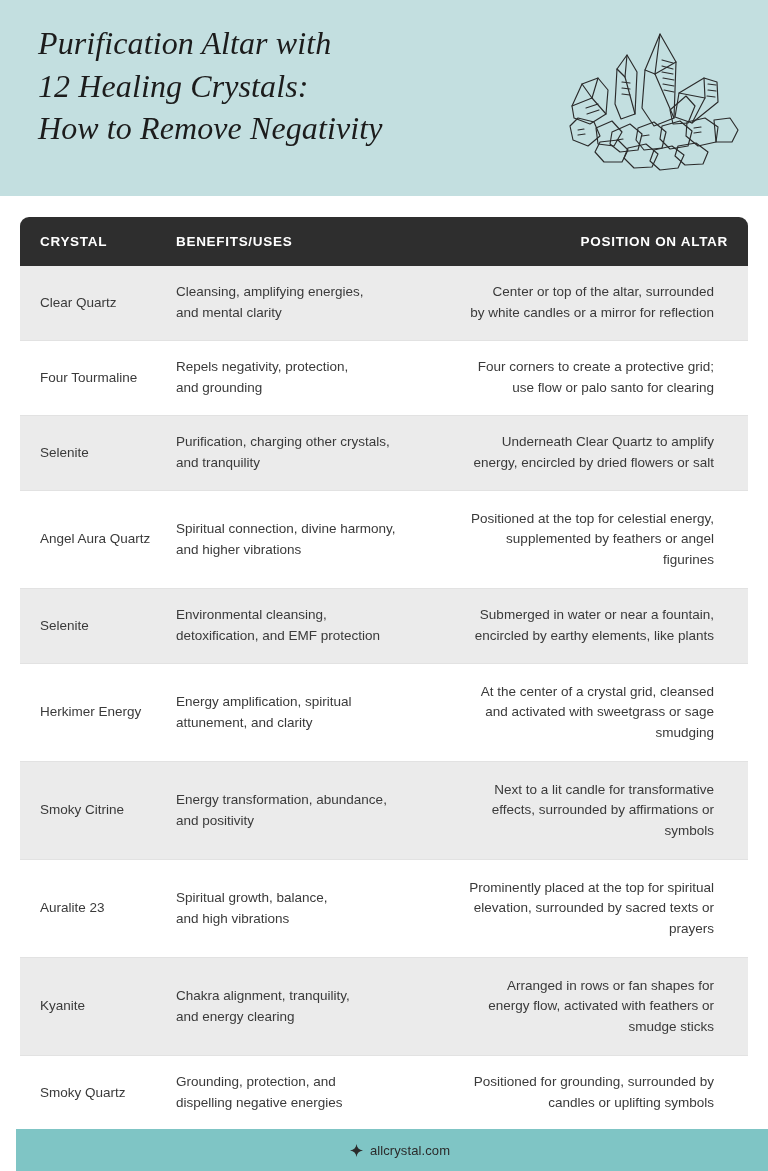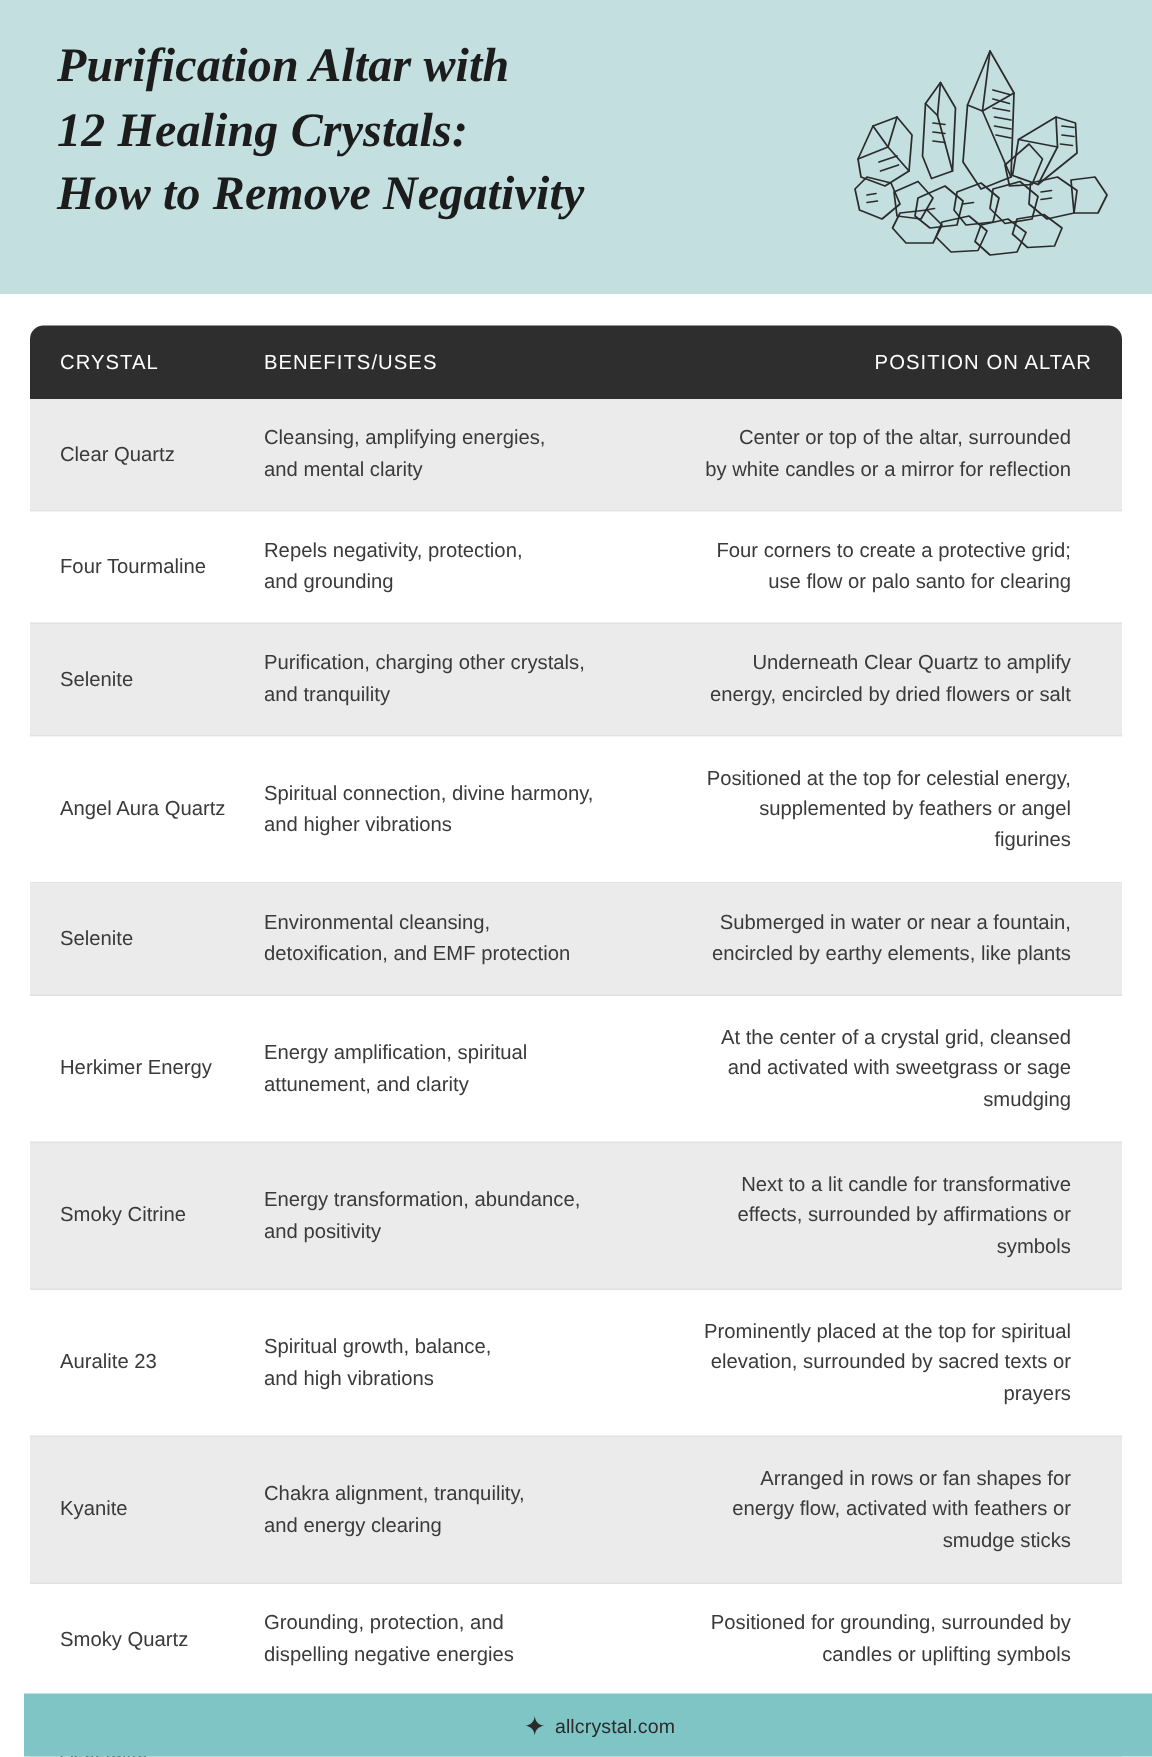--- a/index.html
+++ b/index.html
@@ -22,21 +22,21 @@
     background: #c3dfe0;
     box-sizing: border-box;
   }
   .hero-title {
     position: absolute;
     left: 38px;
     top: 22px;
     width: 470px;
     font-family: "Liberation Serif", "DejaVu Serif", serif;
     font-style: italic;
-    font-weight: bold;
+    font-weight: normal;
     font-size: 32px;
     line-height: 1.33;
     color: #1c1c1c;
     letter-spacing: 0.1px;
     white-space: pre-line;
   }
   .hero-art {
     position: absolute;
     right: 26px;
     top: 22px;
@@ -61,21 +61,21 @@
     background: #2e2e2e;
     border-radius: 9px 9px 0 0;
     height: 49px;
     display: flex;
     align-items: center;
     box-sizing: border-box;
   }
   .th {
     color: #ffffff;
     font-size: 13.5px;
-    font-weight: normal;
+    font-weight: bold;
     letter-spacing: 0.7px;
   }
   .col1 { width: 156px; padding-left: 20px; box-sizing: border-box; }
   .col2 { width: 268px; box-sizing: border-box; }
   .col3 { width: 284px; box-sizing: border-box; text-align: right; }
 
   .trow {
     display: flex;
     align-items: center;
     background: #ffffff;

